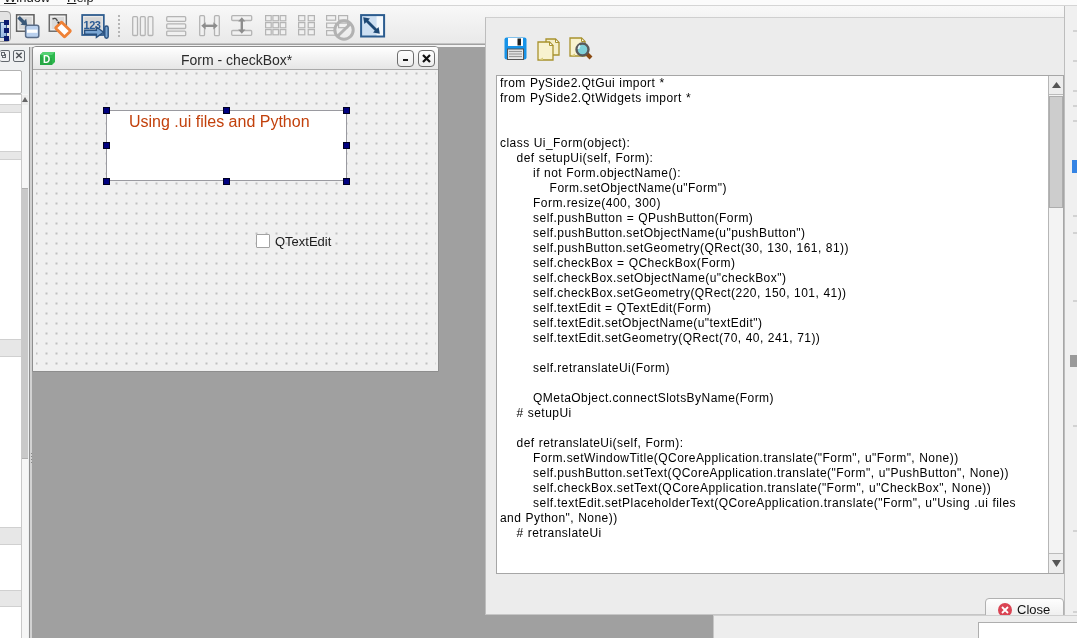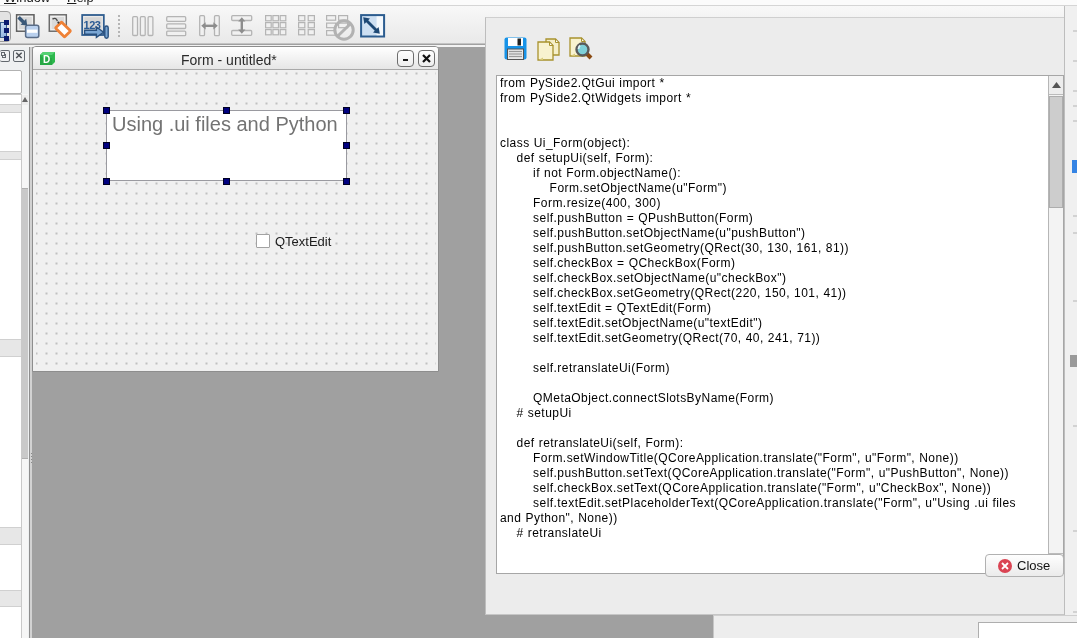--- a/index.html
+++ b/index.html
@@ -163,21 +163,21 @@
   <div class="abs" style="left:22px;top:141px;width:6px;height:271px;background:#c9c9c9;border-top:1px solid #b0b0b0;border-bottom:1px solid #b0b0b0;"></div>
 </div>
 
 <div class="abs" style="left:29px;top:47px;width:3px;height:591px;background:#d2d2d2;border-left:1px solid #8e8e8e;">
   <div class="abs" style="left:1px;top:406px;width:1px;height:1px;background:#8a8a8a;box-shadow:0 3px #8a8a8a,0 6px #8a8a8a,0 9px #8a8a8a;"></div>
 </div>
 
 <div id="formwin" class="abs" style="left:32px;top:46px;width:407px;height:326px;background:#f0f0f0;border:1px solid #8d8d8d;border-radius:4px 4px 0 0;">
 
   <div class="abs" style="left:0;top:0;width:405px;height:23px;background:linear-gradient(#ffffff,#e6e6e6);border-bottom:1px solid #a9a9a9;border-radius:3px 3px 0 0;"></div>
-  <div class="abs" style="left:148px;top:5px;font-size:14px;color:#2b2b2b;">Form - untitled*</div>
+  <div class="abs" style="left:148px;top:5px;font-size:14px;color:#2b2b2b;">Form - checkBox*</div>
 
   <svg class="abs" style="left:6px;top:5px;" width="17" height="14" viewBox="0 0 17 14">
     <polygon points="1,3 4,0 16,0 16,10 13,13 1,13" fill="#2db84d"></polygon>
     <polygon points="1,3 4,0 16,0 13,3" fill="#55d173"></polygon>
     <polygon points="1,3 13,3 13,13 1,13" fill="#27a845"></polygon>
     <polygon points="1,3 4,6 13,6 13,3" fill="#2db84d"></polygon>
     <text x="7.5" y="11.2" font-size="10" font-weight="bold" fill="#ffffff" text-anchor="middle" font-family="Liberation Sans">D</text>
   </svg>
 
   <div class="abs" style="left:364px;top:3px;width:17px;height:17px;border:1px solid #6d6d6d;border-radius:4px;background:linear-gradient(#fefefe,#ededed);">
@@ -187,21 +187,21 @@
     <svg width="15" height="15" viewBox="0 0 15 15">
         <path d="M4 4 L11 11 M11 4 L4 11" stroke="#111" stroke-width="2.2"></path>
       </svg>
   </div>
 
   <div id="formclient" class="abs" style="left:3px;top:23px;width:400px;height:300px;
       background-image:radial-gradient(circle, #a8a8a8 0.6px, rgba(0,0,0,0) 0.92px);
       background-size:10px 10px; background-position:-4.5px -1.5px;">
 
     <div class="abs" style="left:70px;top:40px;width:241px;height:71px;background:#ffffff;border:1px solid #9a9aa0;">
-      <div class="abs" style="left:5px;top:2px;font-size:20px;color:#737373;">Using .ui files and Python</div>
+      <div class="abs" style="left:22px;top:2px;font-size:16px;color:#c2410c;">Using .ui files and Python</div>
     </div>
 
     <div class="abs hdl" style="left:67px;top:37px;"></div>
     <div class="abs hdl" style="left:187px;top:37px;"></div>
     <div class="abs hdl" style="left:307px;top:37px;"></div>
     <div class="abs hdl" style="left:67px;top:72px;"></div>
     <div class="abs hdl" style="left:307px;top:72px;"></div>
     <div class="abs hdl" style="left:67px;top:108px;"></div>
     <div class="abs hdl" style="left:187px;top:108px;"></div>
     <div class="abs hdl" style="left:307px;top:108px;"></div>
@@ -283,21 +283,21 @@
     <svg class="abs" style="left:3px;top:6px;" width="9" height="7">
         <polygon points="4.5,0 9,6 0,6" fill="#555"></polygon>
       </svg>
     <div class="abs" style="left:0px;top:20px;width:14px;height:112px;background:#cdcdcd;border:1px solid #adadad;"></div>
     <div class="abs" style="left:0px;top:477px;width:14px;height:20px;background:#ededed;border-top:1px solid #bbb;"></div>
     <svg class="abs" style="left:3px;top:484px;" width="9" height="7">
         <polygon points="4.5,7 9,0 0,0" fill="#555"></polygon>
       </svg>
   </div>
 
-  <div class="abs" style="left:499px;top:536px;width:79px;height:23px;background:linear-gradient(#fefefe,#ebebeb);border:1px solid #b1b1b1;border-radius:4px;">
+  <div class="abs" style="left:499px;top:580px;width:79px;height:23px;background:linear-gradient(#fefefe,#ebebeb);border:1px solid #b1b1b1;border-radius:4px;">
     <svg class="abs" style="left:12px;top:4px;" width="14" height="14" viewBox="0 0 14 14">
       <circle cx="7" cy="7" r="7" fill="#da4453"></circle>
       <path d="M4 4 L10 10 M10 4 L4 10" stroke="#fff" stroke-width="1.8"></path>
     </svg>
     <div class="abs" style="left:31px;top:3px;font-size:13px;color:#111;">Close</div>
   </div>
 </div>
 
 <div class="abs" style="left:1064px;top:6px;width:13px;height:632px;background:#f0f0f0;border-left:1px solid #bdbdbd;">
   <div class="abs" style="left:8px;top:24px;width:5px;height:2px;background:#d2d2d2;"></div>

